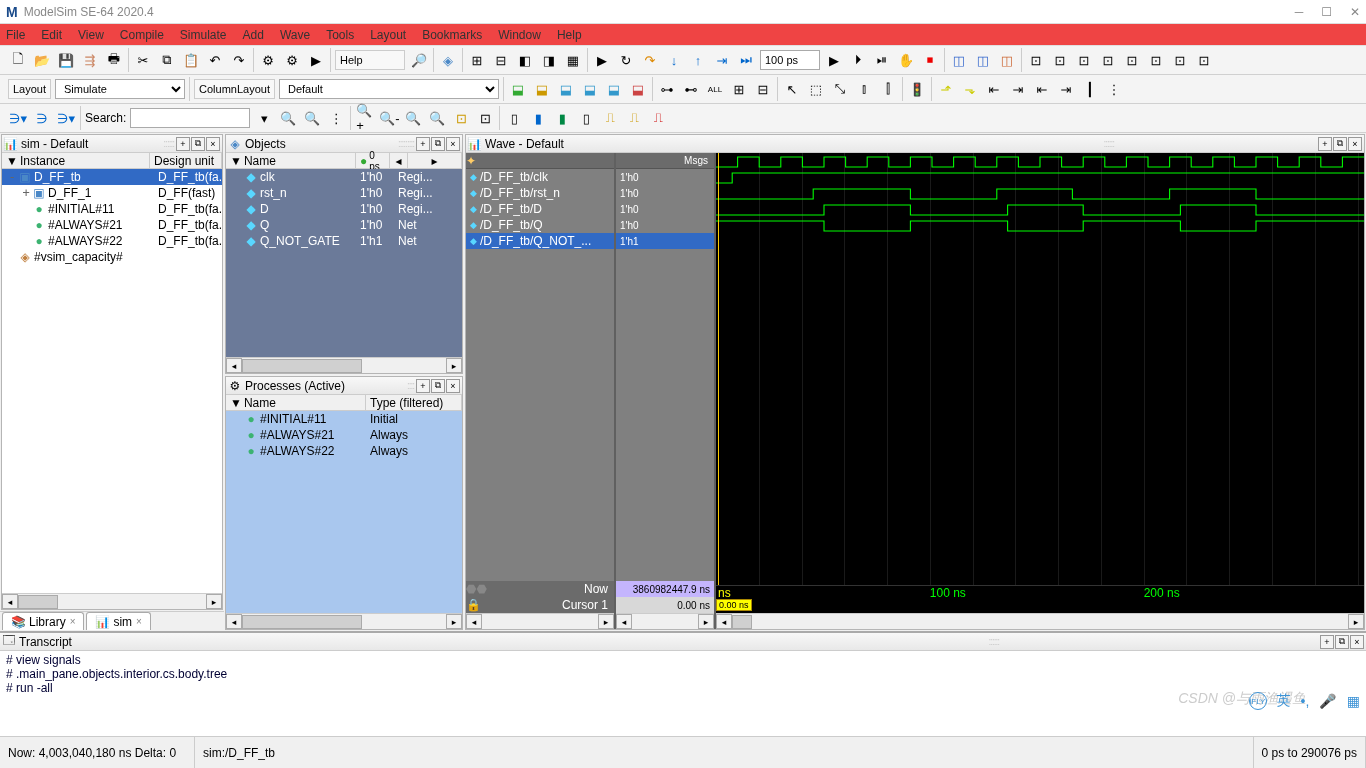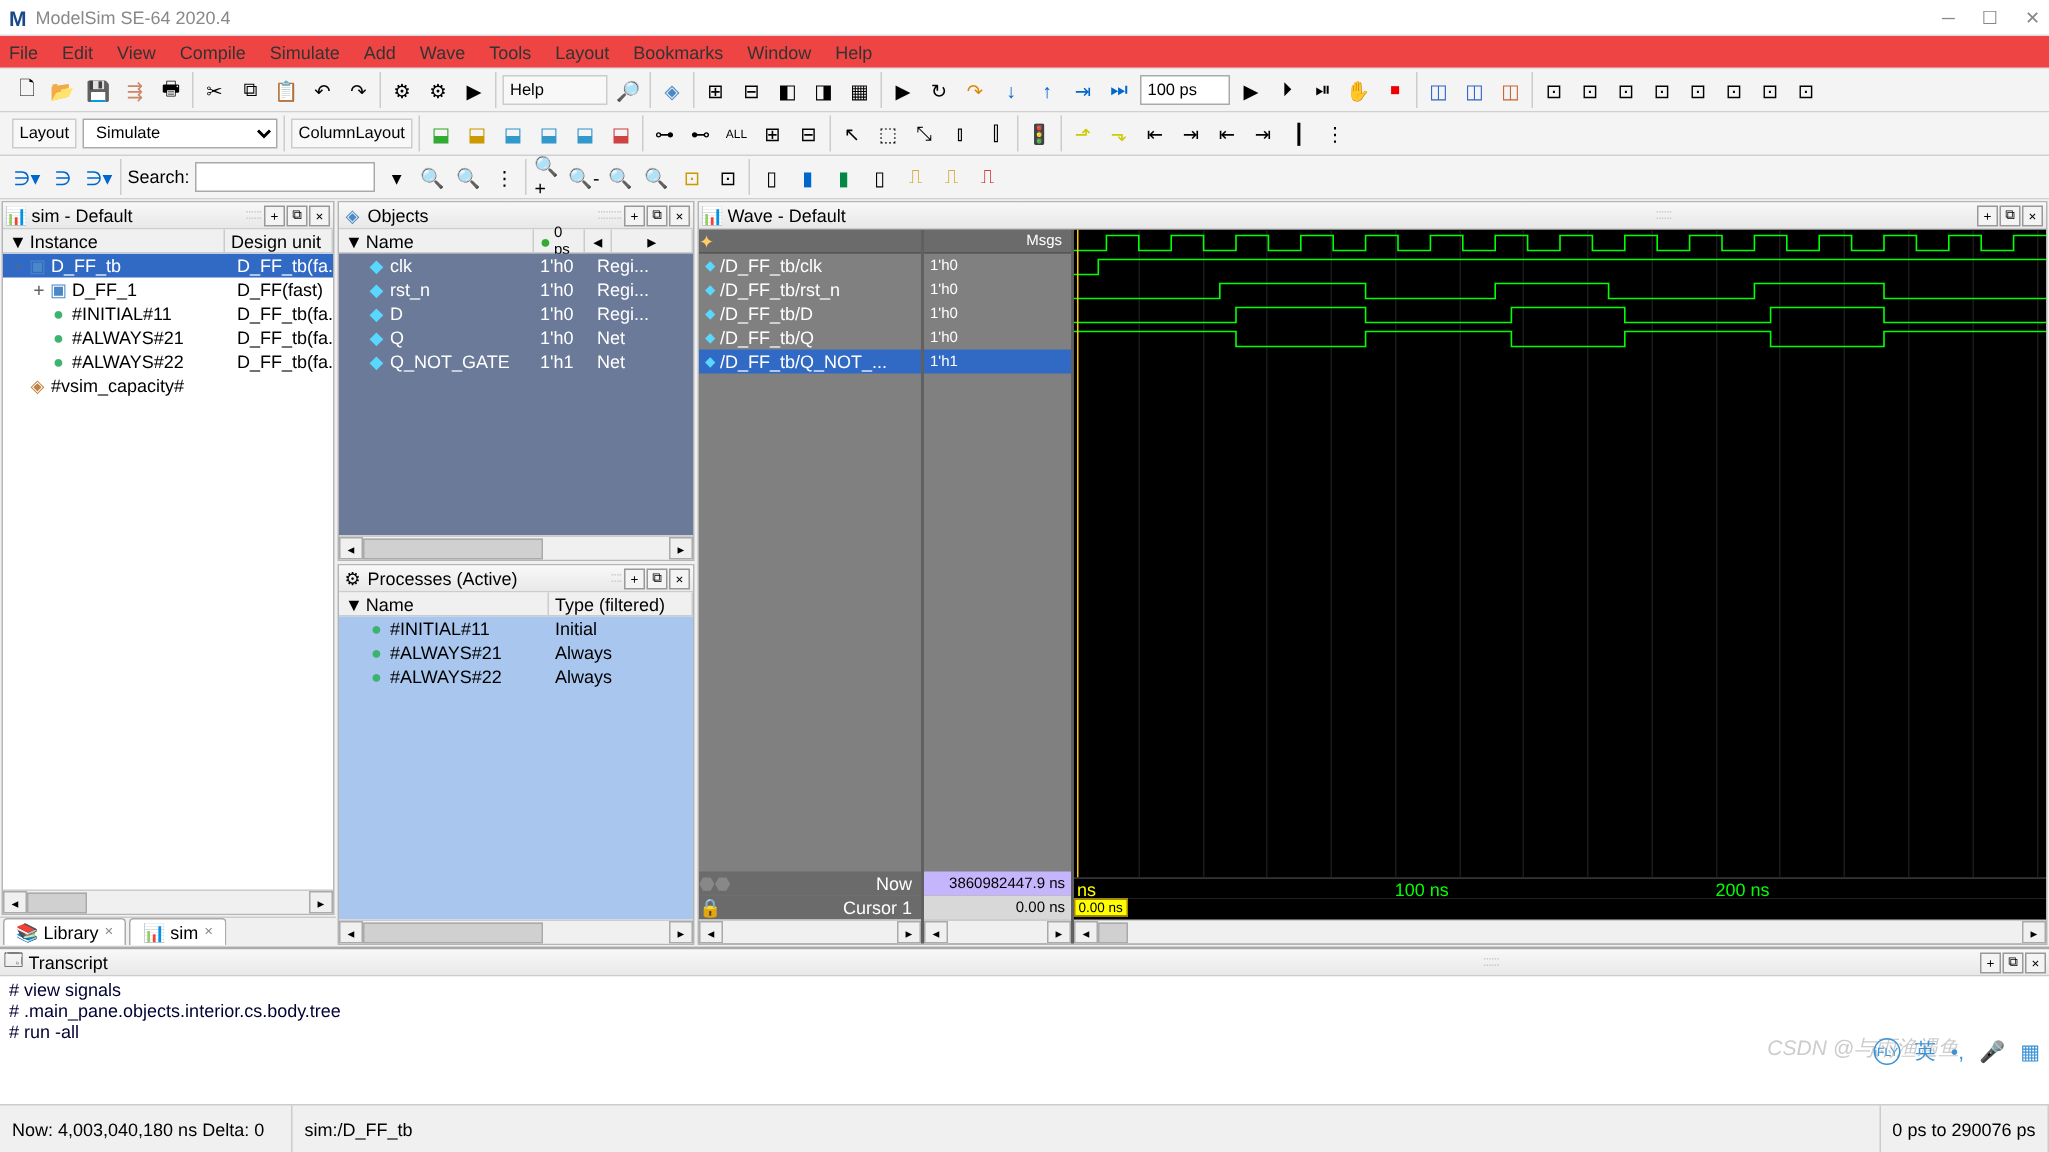--- a/index.html
+++ b/index.html
@@ -167,20 +167,21 @@
   </div>
 </div>
 
 <div class="toolbar-row">
   <div class="tb-group">
     <span class="tb-label">Layout</span>
     <select class="tb-input" style="width:130px;"><option>Simulate</option></select>
   </div>
   <div class="tb-group">
     <span class="tb-label">ColumnLayout</span>
+    <select class="tb-input" style="width:220px;"><option>Default</option></select>
   </div>
   <div class="tb-group">
     <span class="tb-btn" style="color:#3a3;">⬓</span>
     <span class="tb-btn" style="color:#c90;">⬓</span>
     <span class="tb-btn" style="color:#39c;">⬓</span>
     <span class="tb-btn" style="color:#39c;">⬓</span>
     <span class="tb-btn" style="color:#39c;">⬓</span>
     <span class="tb-btn" style="color:#c44;">⬓</span>
   </div>
   <div class="tb-group">

